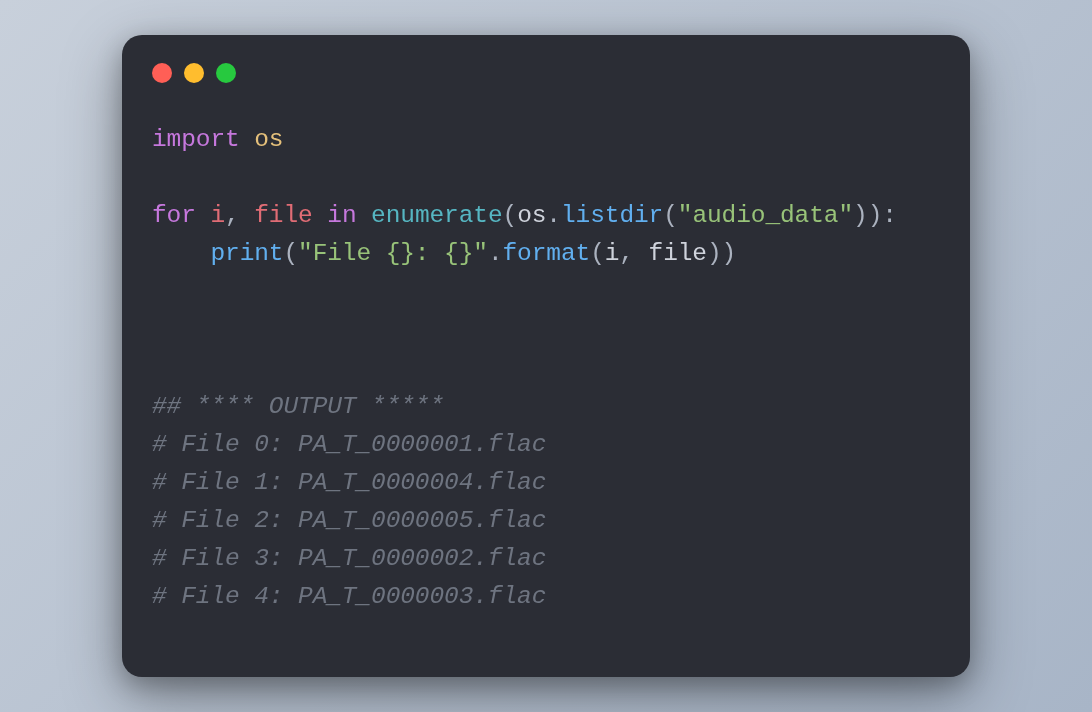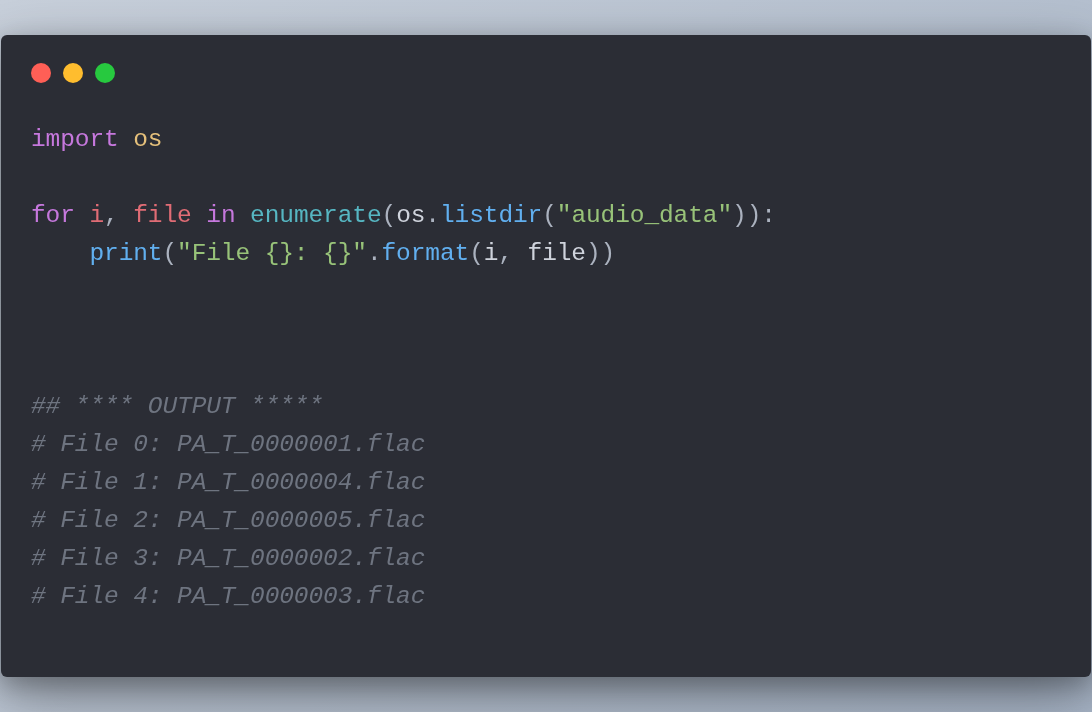--- a/index.html
+++ b/index.html
@@ -10,24 +10,24 @@
     body {
       width: 1092px;
       height: 712px;
       background: linear-gradient(135deg, #c8d0db 0%, #a8b5c7 100%);
       display: flex;
       align-items: center;
       justify-content: center;
       font-family: ui-monospace, SFMono-Regular, "SF Mono", Menlo, Monaco, Consolas, "Liberation Mono", "Courier New", monospace;
     }
     .window {
-      width: 1090px;
+      width: 848px;
       height: 642px;
       background: #2b2d35;
-      border-radius: 6px;
+      border-radius: 20px;
       box-shadow: 0 20px 60px rgba(0,0,0,0.35), 0 8px 25px rgba(0,0,0,0.25);
       padding: 28px 30px;
       overflow: hidden;
     }
     .traffic-lights {
       display: flex;
       gap: 12px;
       margin-bottom: 38px;
     }
     .dot {

